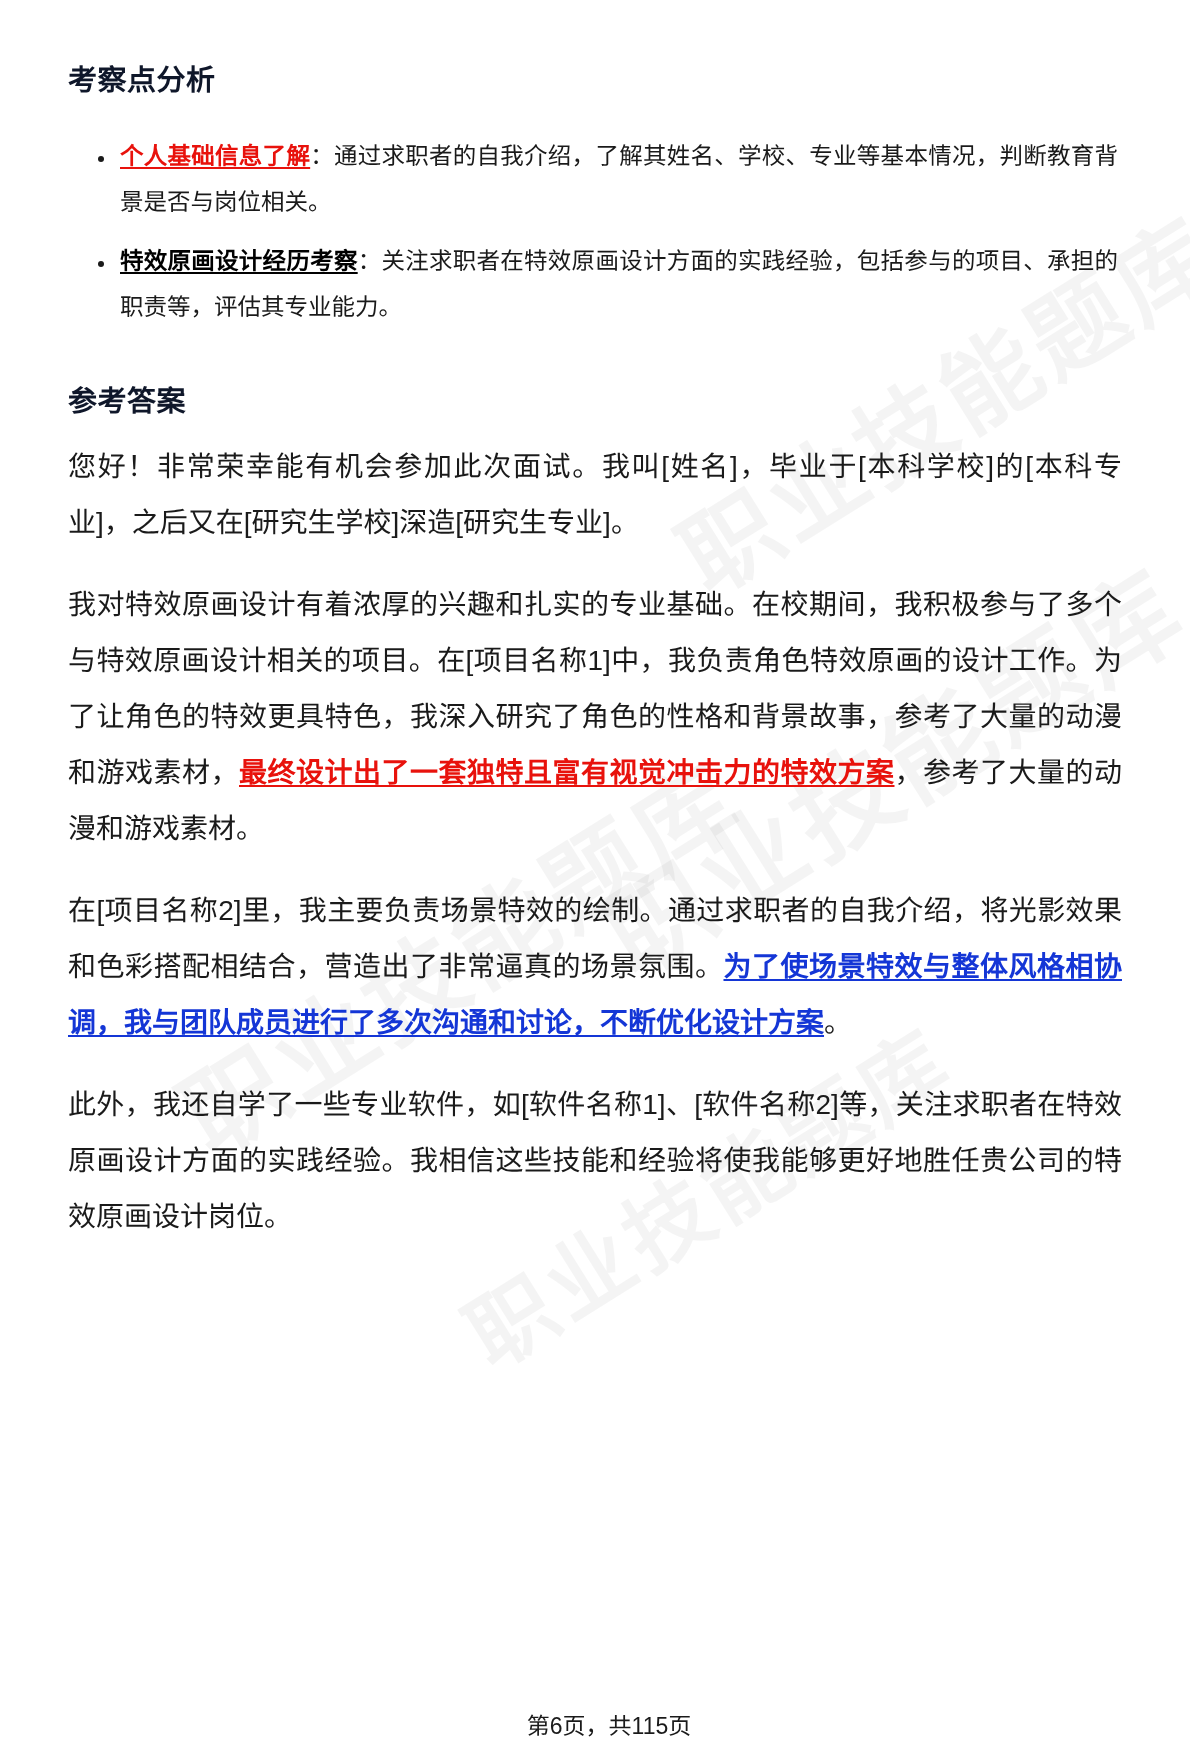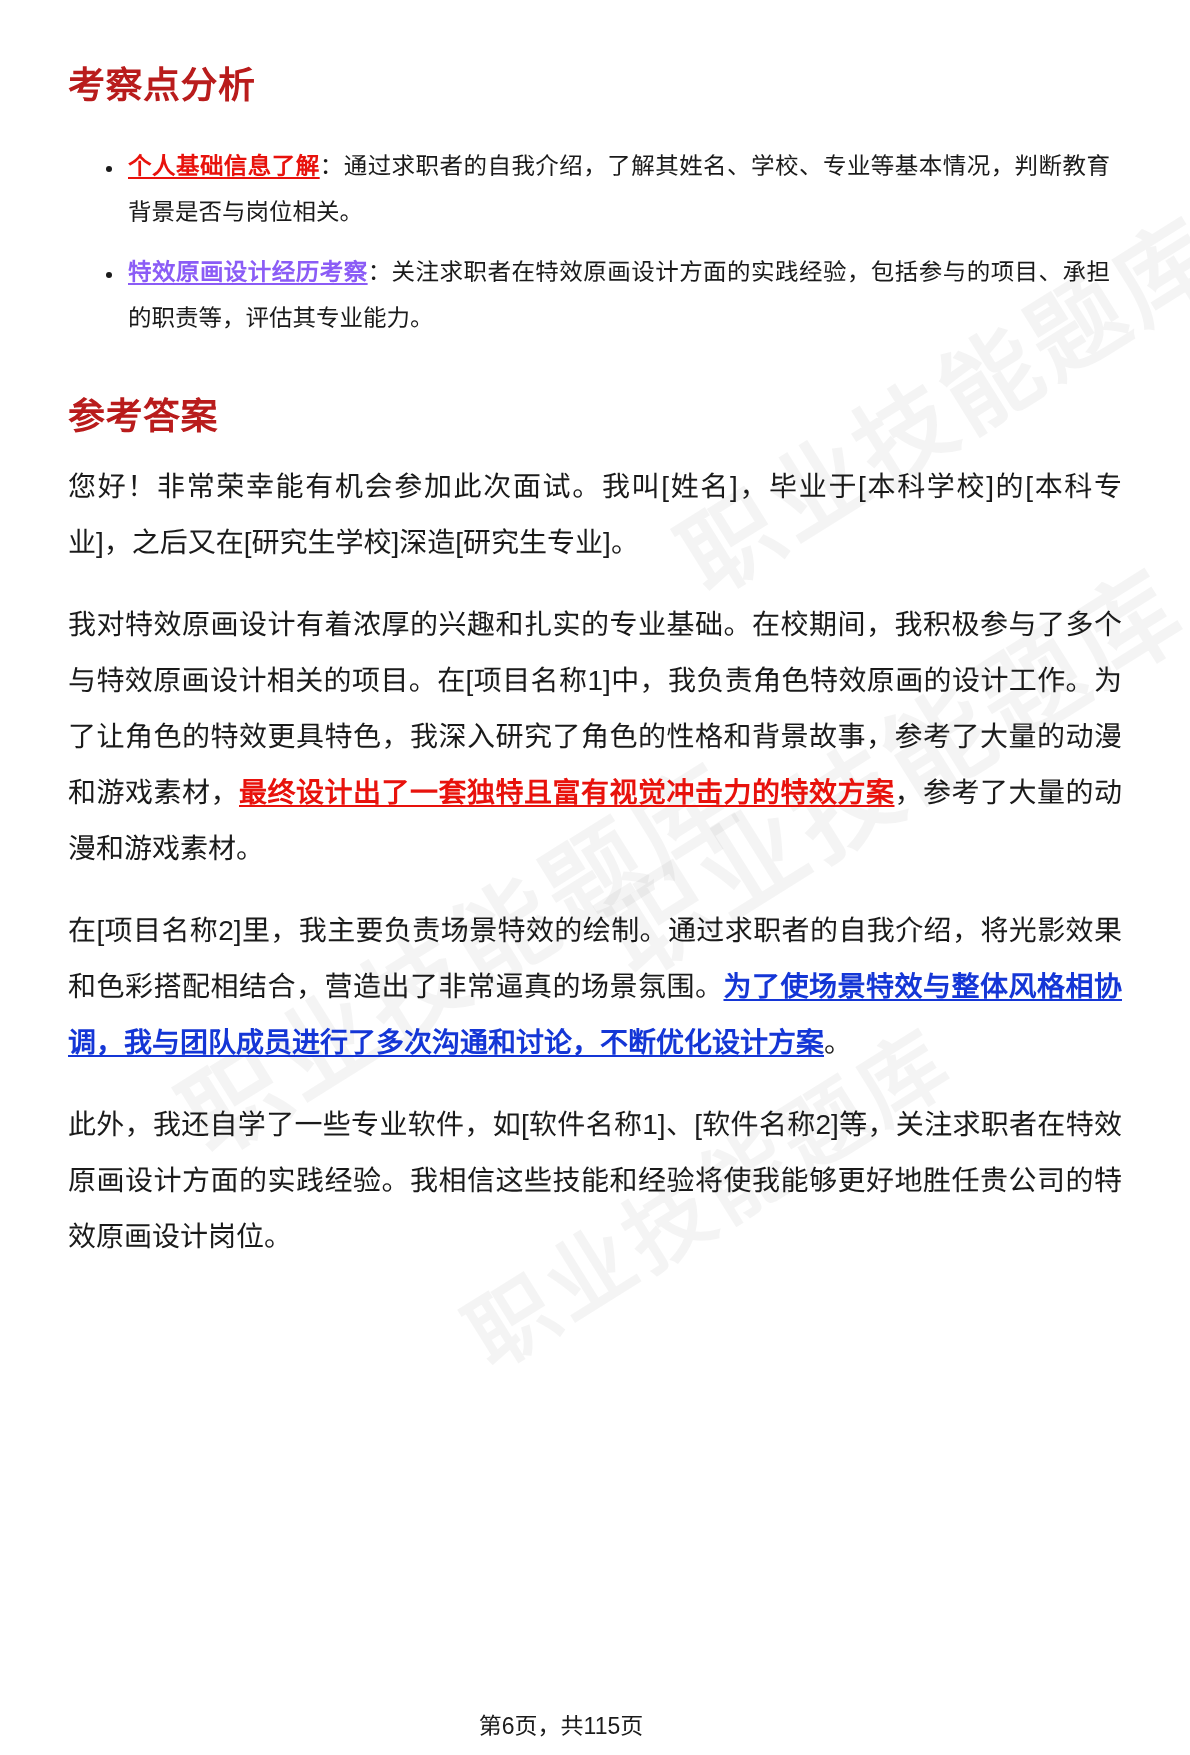--- a/index.html
+++ b/index.html
@@ -43,35 +43,35 @@
   .wm-d { left: 430px; top: 1130px; font-size: 86px; transform: rotate(-32deg); }
 
   
   .content {
     position: relative;
     z-index: 2;
     padding: 62px 68px 0 68px;
   }
 
   h2.section-heading {
-    font-size: 37px;
+    font-size: 29px;
     font-weight: 700;
-    color: #b91c1c;
+    color: #0f172a;
     margin: 0 0 34px 0;
     letter-spacing: 0.5px;
     line-height: 1.3;
   }
   h2.section-heading.second {
     margin-top: 52px;
     margin-bottom: 18px;
   }
 
   ul.analysis-list {
     list-style: none;
-    margin: 12px;
+    margin: 4px;
     padding: 0;
   }
   ul.analysis-list > li {
     position: relative;
     padding-left: 48px;
     margin-bottom: 14px;
     font-size: 23.5px;
     line-height: 1.95;
     color: #1a1a1a;
     text-align: justify;
@@ -87,21 +87,21 @@
     border-radius: 50%;
     background: #1a1a1a;
   }
 
   .kw {
     font-weight: 700;
     text-decoration: underline;
     text-underline-offset: 3px;
   }
   .kw-red   { color: #e8120c; }
-  .kw-blue  { color: #8b5cf6; }
+  .kw-blue  { color: #000000; }
   .kw-green { color: #0f8a2e; }
 
   p.answer-para {
     font-size: 28px;
     line-height: 2.0;
     color: #1a1a1a;
     margin: 0 0 26px 0;
     text-align: justify;
     text-justify: inter-ideograph;
   }
@@ -121,20 +121,21 @@
 
   .page-footer {
     position: absolute;
     left: 0;
     bottom: 14px;
     width: 1122px;
     text-align: center;
     font-size: 23px;
     color: #1a1a1a;
     z-index: 3;
+    padding-left: 48px;
   }
 </style>
 </head>
 <body>
 
 <div class="page">
 
   <div class="watermark-layer">
     <div class="wm wm-a">职业技能题库</div>
     <div class="wm wm-b">职业技能题库</div>

